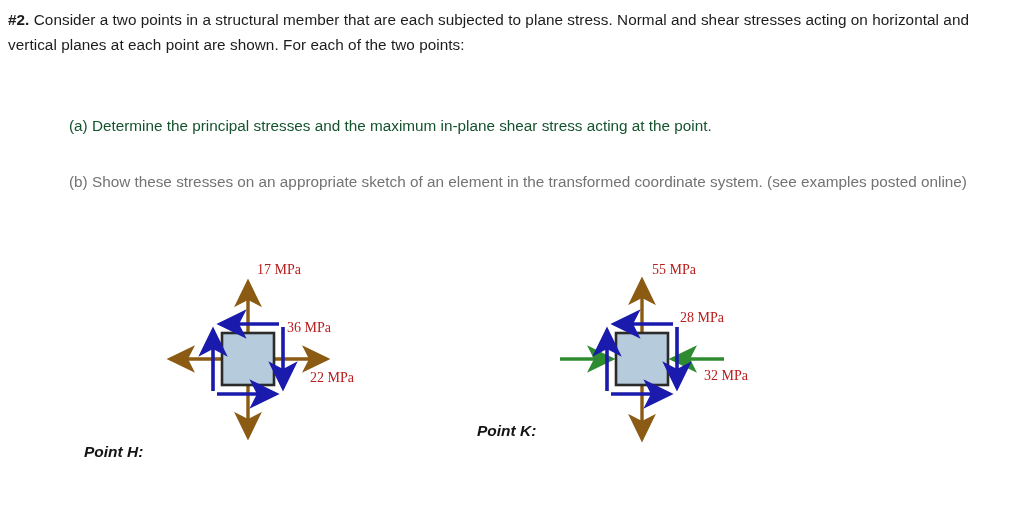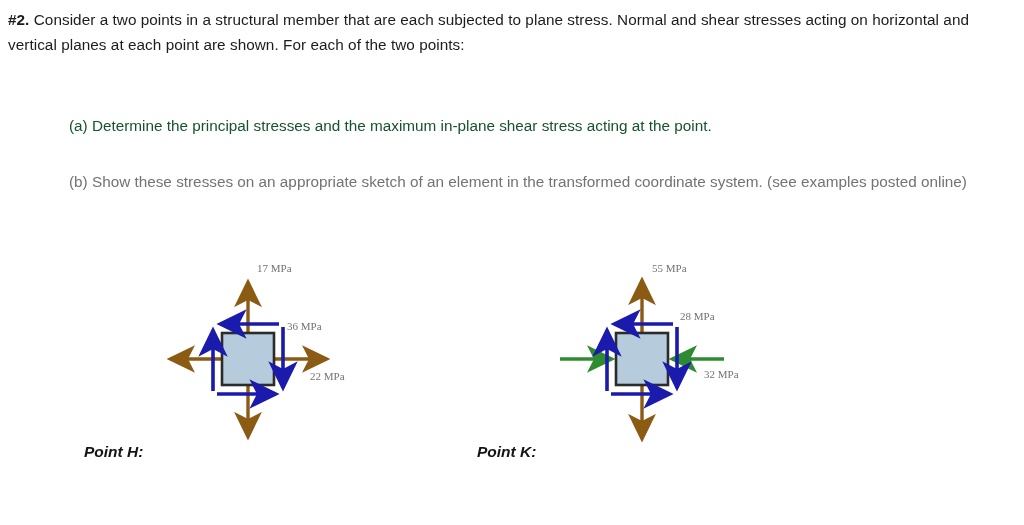--- a/index.html
+++ b/index.html
@@ -52,39 +52,39 @@
   
   .point-label {
     position: absolute;
     font-family: "Liberation Sans", sans-serif;
     font-weight: bold;
     font-style: italic;
     font-size: 15.5px;
     color: #141414;
   }
   #point-h-label { left: 84px; top: 443px; }
-  #point-k-label { left: 477px; top: 443px; }
+  #point-k-label { left: 477px; top: 422px; }
 
   
   .figure {
     position: absolute;
     top: 252px;
     width: 300px;
     height: 215px;
   }
   #figure-h { left: 145px; }
   #figure-k { left: 552px; }
 
   .figure svg { display: block; }
 
   .mpa-label {
     position: absolute;
     font-family: "Liberation Serif", serif;
-    font-size: 11px;
-    color: #737373;
+    font-size: 14px;
+    color: #b91c1c;
     white-space: nowrap;
   }
 
   
   #h-sigma-y-label  { left: 112px; top: 10px; }
   #h-tau-label      { left: 142px; top: 68px; }
   #h-sigma-x-label  { left: 165px; top: 118px; }
 
   
   #k-sigma-y-label  { left: 100px; top: 10px; }

